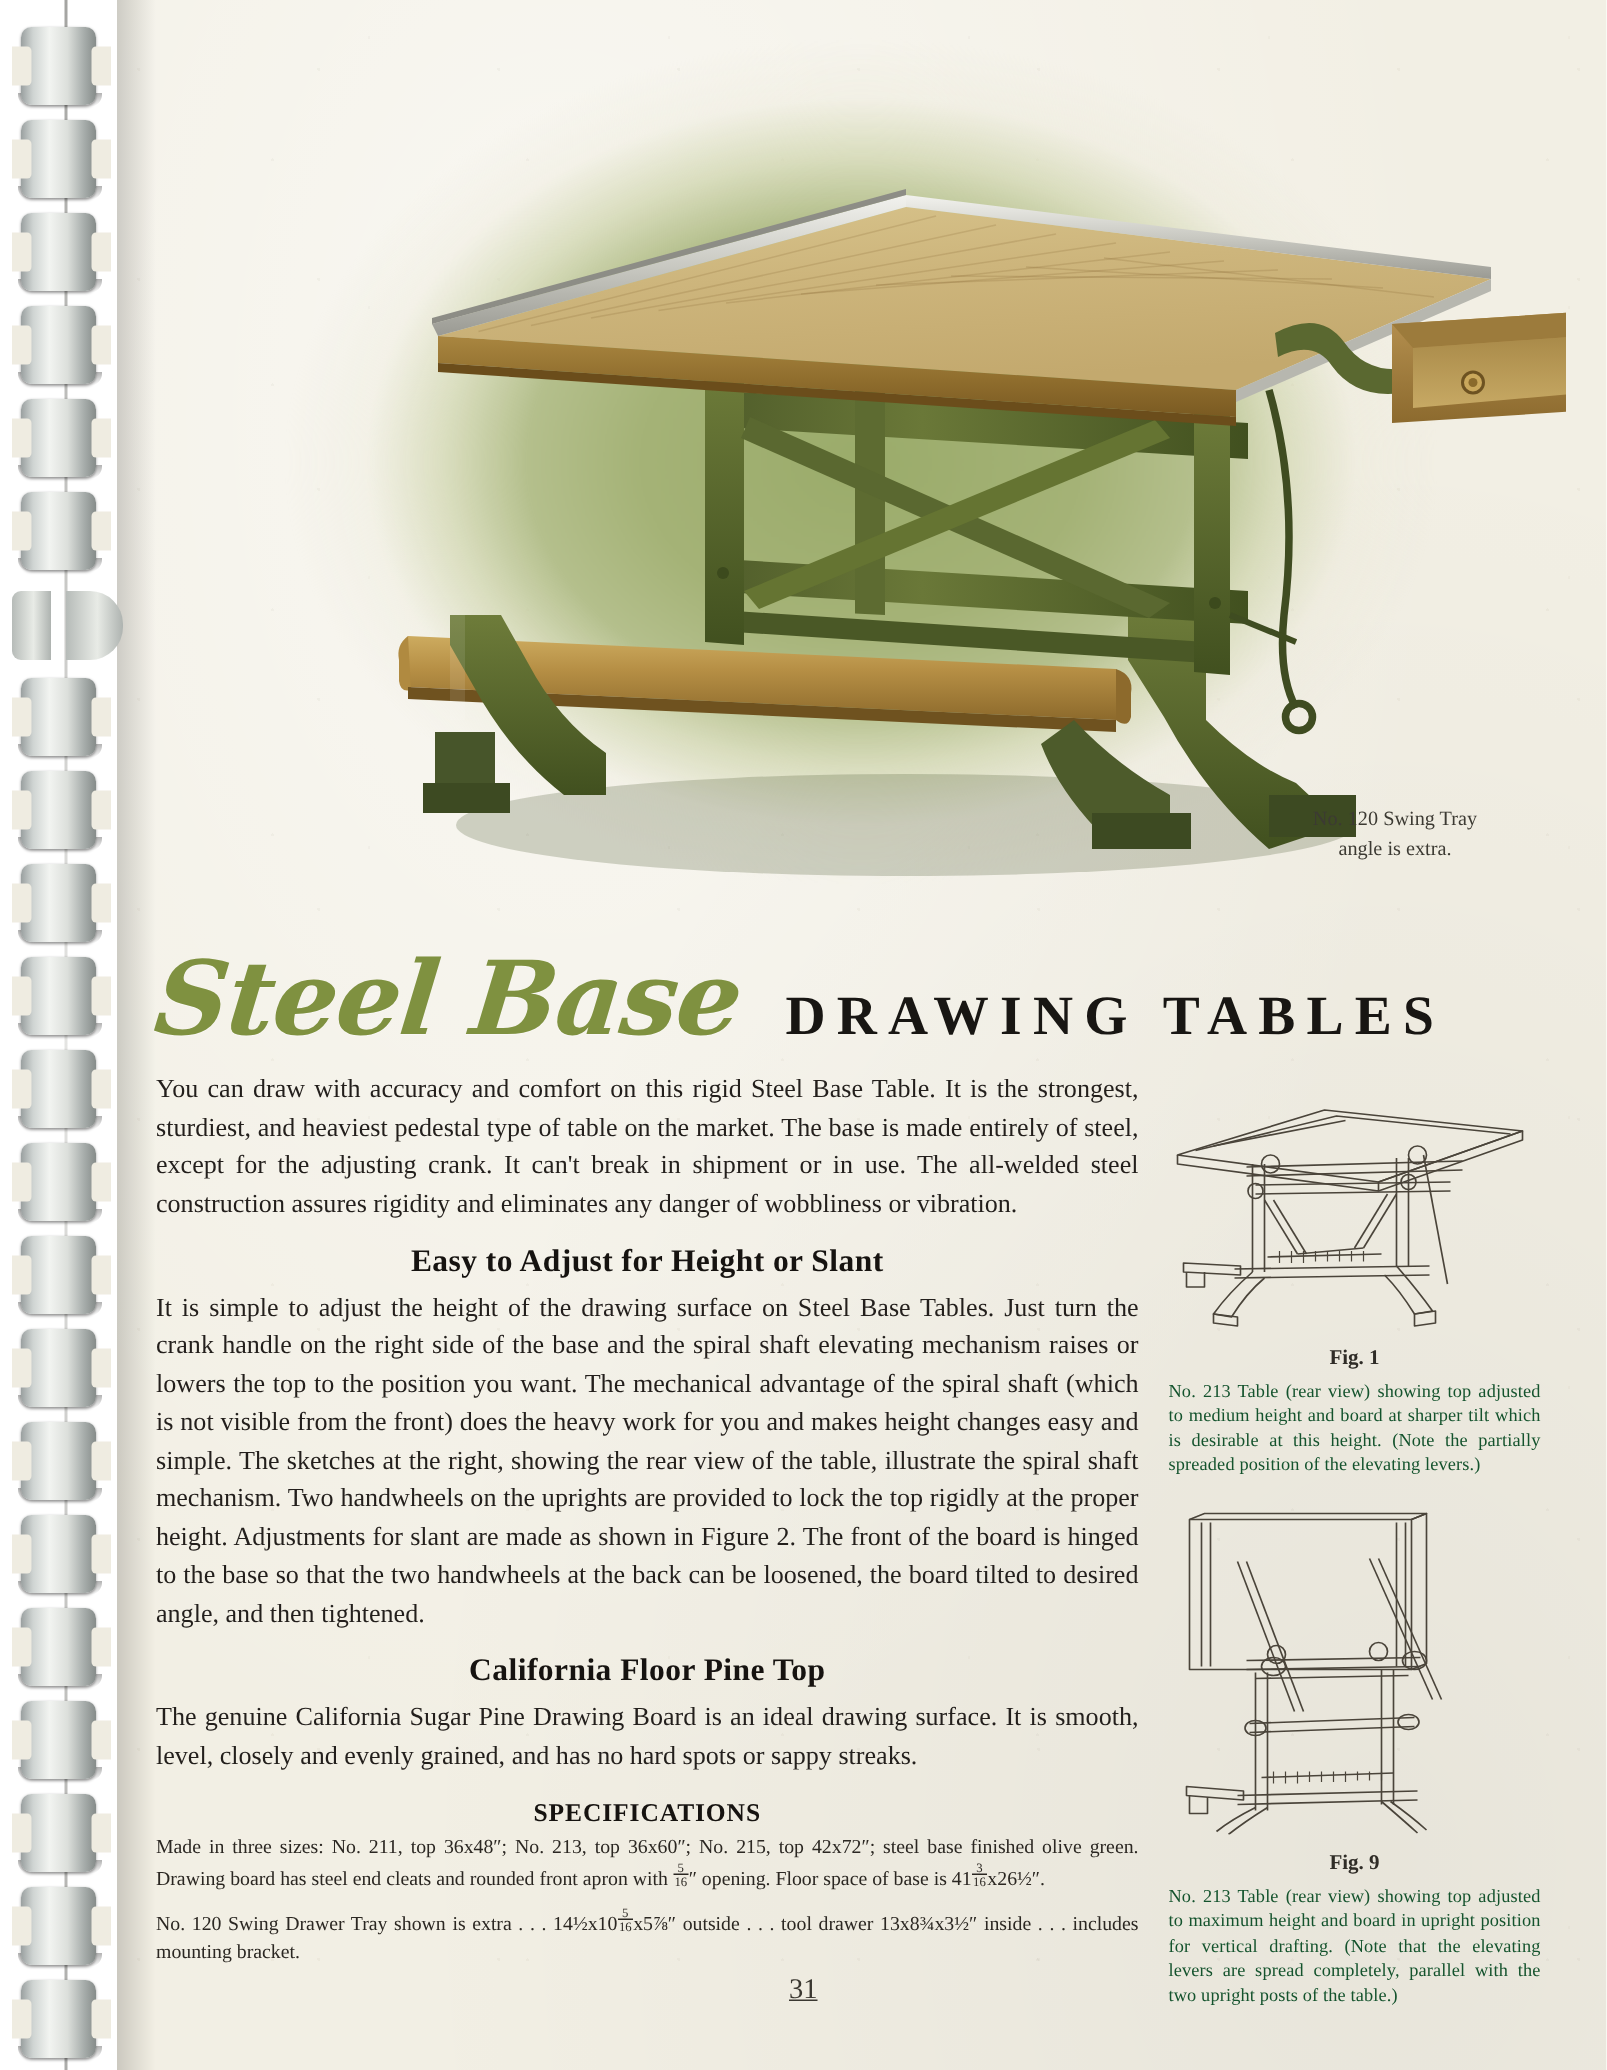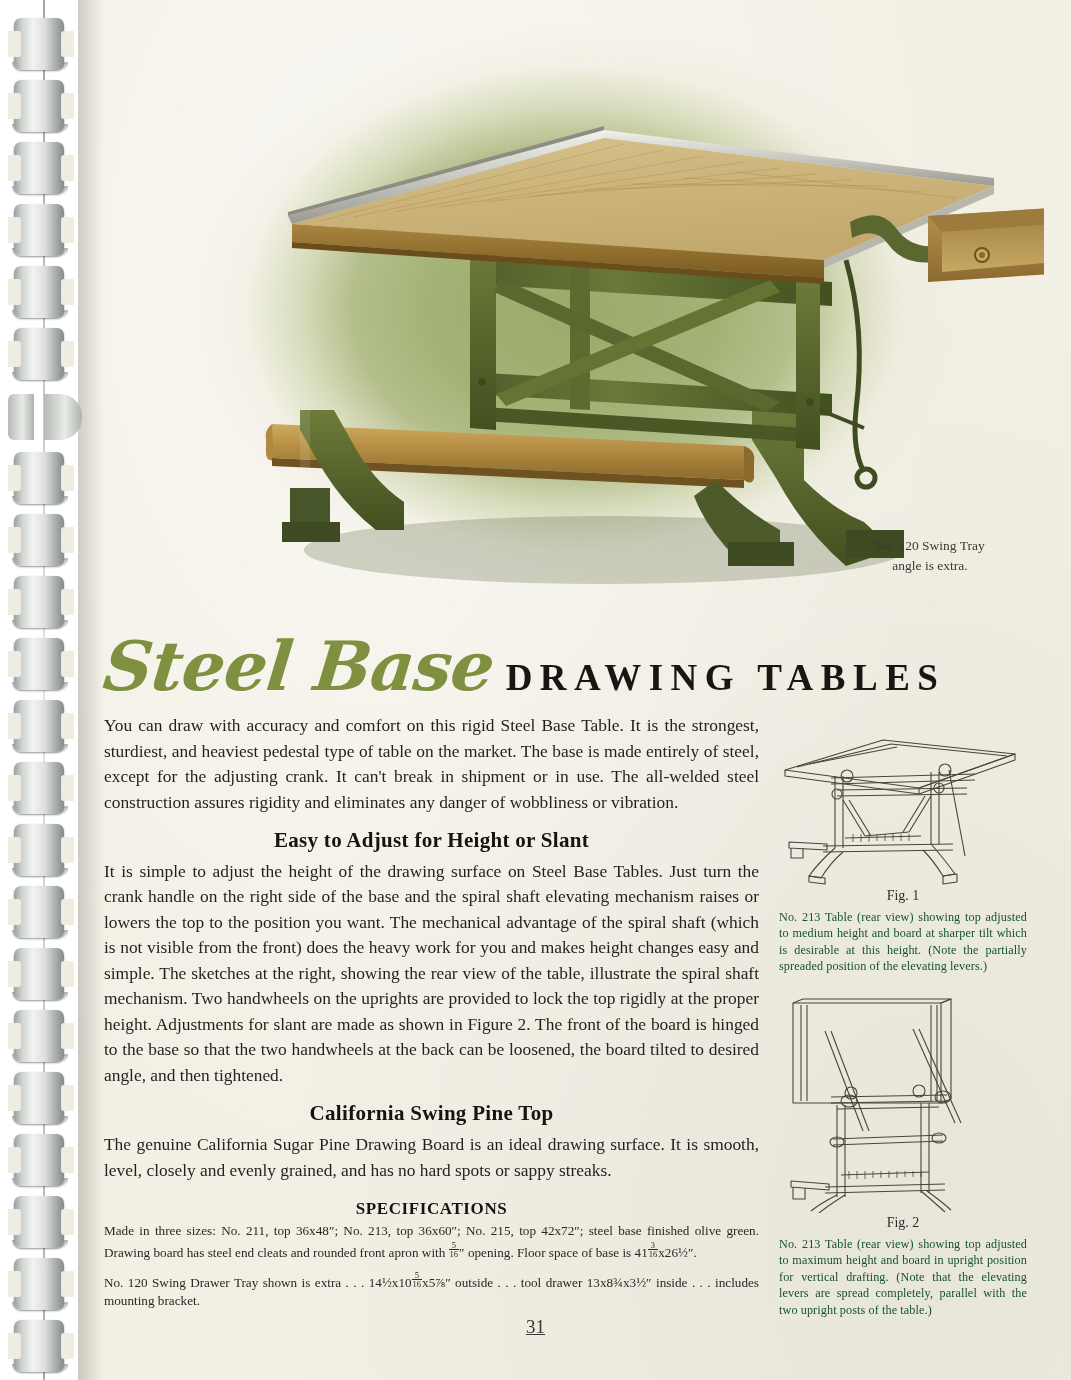--- a/index.html
+++ b/index.html
@@ -104,21 +104,21 @@
     font-family: "DejaVu Serif", serif;
     font-style: italic; font-weight: 700;
     font-size: 68px; line-height: 1;
     color: #7f9140;
     letter-spacing: -1px;
     transform: skewX(-6deg);
     text-shadow: 0 1px 0 rgba(255,255,255,.4);
     white-space: nowrap;
   }
   .block-title {
-    margin-left: 12px;
+    margin-left: 30px;
     font-family: "Liberation Serif", serif;
     font-weight: 700; font-size: 37px;
     letter-spacing: 7.5px;
     color: #181613;
     white-space: nowrap;
   }
 
   
   .col-left {
     position: absolute; left: 104px; top: 713px; width: 655px;
@@ -143,21 +143,21 @@
           vertical-align: -1px; text-align: center; }
   .frac .n { display: block; border-bottom: 1px solid #2b2722; padding: 0 1px; }
   .frac .d { display: block; padding: 0 1px; }
 
   
   .fig-col { position: absolute; left: 779px; top: 726px; width: 248px; }
   .fig-box { position: relative; width: 248px; }
   .fig-art { width: 248px; display: block; }
   .fig-label {
     text-align: center; font-size: 14px; color: #2f2c27;
-    margin-top: 2px; margin-bottom: 5px;
+    margin-top: 12px; margin-bottom: 5px; font-weight: bold;
   }
   .fig-cap {
     font-size: 12.2px; line-height: 1.35; color: #14532d;
     text-align: justify; letter-spacing: .1px;
   }
   .fig-gap { height: 22px; }
 
   
   .page-num {
     position: absolute; left: 0; top: 1316px; width: 1071px;
@@ -445,21 +445,21 @@
 
   <div class="masthead">
     <span class="script-title">Steel Base</span>
     <span class="block-title">DRAWING TABLES</span>
   </div>
 
   <div class="col-left">
     <p>You can draw with accuracy and comfort on this rigid Steel Base Table. It is the strongest, sturdiest, and heaviest pedestal type of table on the market. The base is made entirely of steel, except for the adjusting crank. It can't break in shipment or in use. The all-welded steel construction assures rigidity and eliminates any danger of wobbliness or vibration.</p>
     <div class="subhead">Easy to Adjust for Height or Slant</div>
     <p>It is simple to adjust the height of the drawing surface on Steel Base Tables. Just turn the crank handle on the right side of the base and the spiral shaft elevating mechanism raises or lowers the top to the position you want. The mechanical advantage of the spiral shaft (which is not visible from the front) does the heavy work for you and makes height changes easy and simple. The sketches at the right, showing the rear view of the table, illustrate the spiral shaft mechanism. Two handwheels on the uprights are provided to lock the top rigidly at the proper height. Adjustments for slant are made as shown in Figure 2. The front of the board is hinged to the base so that the two handwheels at the back can be loosened, the board tilted to desired angle, and then tightened.</p>
-    <div class="subhead">California Swing Pine Top</div>
+    <div class="subhead">California Floor Pine Top</div>
     <p>The genuine California Sugar Pine Drawing Board is an ideal drawing surface. It is smooth, level, closely and evenly grained, and has no hard spots or sappy streaks.</p>
     <div class="spec-head">SPECIFICATIONS</div>
   </div>
 
   <div class="spec-block">
     <p>
       <span>Made in three sizes: No. 211, top 36x48″; No. 213, top 36x60″; No. 215, top 42x72″; steel base finished olive green. Drawing board has steel end cleats and rounded front apron with </span><span class="frac"><span class="n">5</span><span class="d">16</span></span><span>″ opening. Floor space of base is 41</span><span class="frac"><span class="n">3</span><span class="d">16</span></span><span>x26½″.</span>
     </p>
     <p>
       <span>No. 120 Swing Drawer Tray shown is extra . . . 14½x10</span><span class="frac"><span class="n">5</span><span class="d">16</span></span><span>x5⅞″ outside . . . tool drawer 13x8¾x3½″ inside . . . includes mounting bracket.</span>
@@ -584,20 +584,20 @@
             <path d="M46 196 L166 193"></path>
           <path d="M58 198 Q42 206 32 214"></path>
           <path d="M66 198 Q50 208 40 216"></path>
           <path d="M148 194 Q162 204 172 213"></path>
           <path d="M142 194 Q156 206 166 215"></path>
 
           <path d="M12 184 L50 187 L50 193 L12 190 Z"></path>
           <path d="M14 190 L14 202 L26 202 L26 191"></path>
         </g>
       </svg>
-      <div class="fig-label">Fig. 2</div>
+      <div class="fig-label">Fig. 9</div>
       <div class="fig-cap">No. 213 Table (rear view) showing top adjusted to maximum height and board in upright position for vertical drafting. (Note that the elevating levers are spread completely, parallel with the two upright posts of the table.)</div>
     </div>
   </div>
 
   <div class="page-num">31</div>
 
 </div>
 
 </body></html>

